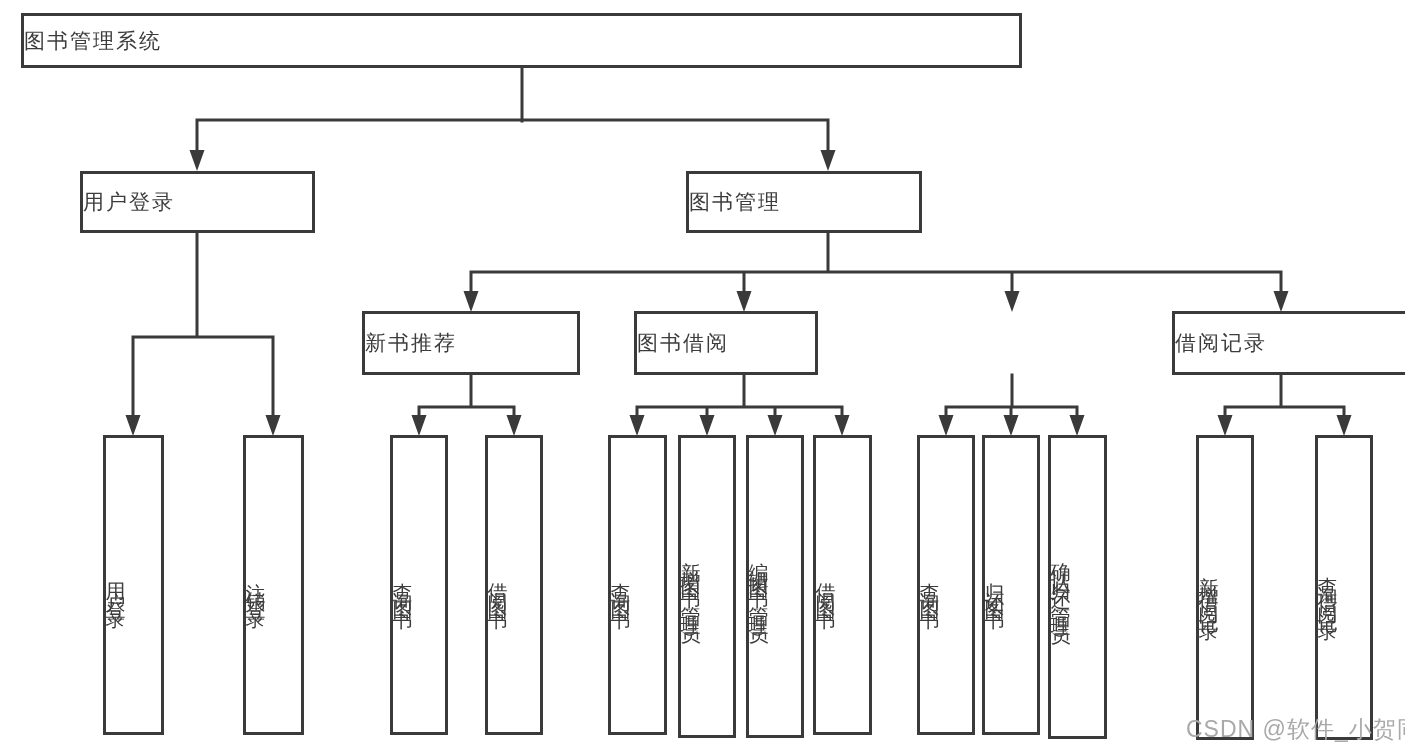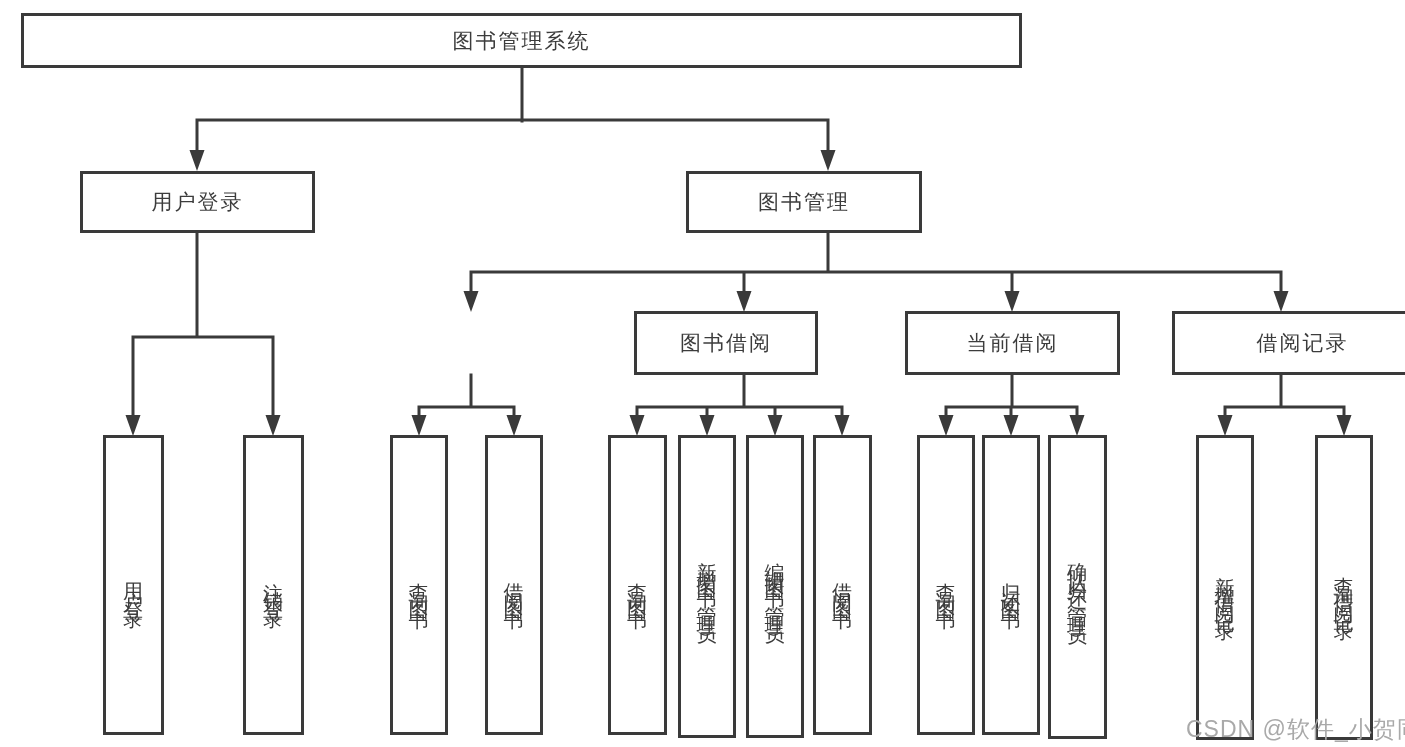--- a/index.html
+++ b/index.html
@@ -27,21 +27,21 @@
     fill: var(--line, #3a3a3a);
     stroke: none;
   }
   .node {
     position: absolute;
     box-sizing: border-box;
     border: 3px solid var(--line, #3a3a3a);
     background: #ffffff;
     display: flex;
     align-items: center;
-    justify-content: center;
+    justify-content: flex-start;
     color: var(--text, #3c3c3c);
     z-index: 2;
   }
   .node.h { font-size: 21px; letter-spacing: 2px; }
   .node.root { font-size: 21px; }
   .node.leaf { font-size: 20px; }
   .node.leaf .vtext {
     writing-mode: vertical-lr;
     text-orientation: mixed;
     letter-spacing: 9px;
@@ -114,25 +114,25 @@
     <span>图书管理系统</span>
   </div>
 
   <div class="node h" style="left:80px; top:171px; width:235px; height:62px">
     <span>用户登录</span>
   </div>
   <div class="node h" style="left:686px; top:171px; width:236px; height:62px">
     <span>图书管理</span>
   </div>
 
+  <div class="node h" style="left:362px; top:311px; width:218px; height:64px">
+    <span>新书推荐</span>
+  </div>
   <div class="node h" style="left:634px; top:311px; width:184px; height:64px">
     <span>图书借阅</span>
-  </div>
-  <div class="node h" style="left:905px; top:311px; width:215px; height:64px">
-    <span>当前借阅</span>
   </div>
   <div class="node h" style="left:1172px; top:311px; width:261px; height:64px">
     <span>借阅记录</span>
   </div>
 
   <div class="node leaf" style="left:103px; top:435px; width:61px; height:300px">
     <span class="vtext">用户登录</span>
   </div>
   <div class="node leaf" style="left:243px; top:435px; width:61px; height:300px">
     <span class="vtext">注销登录</span>

